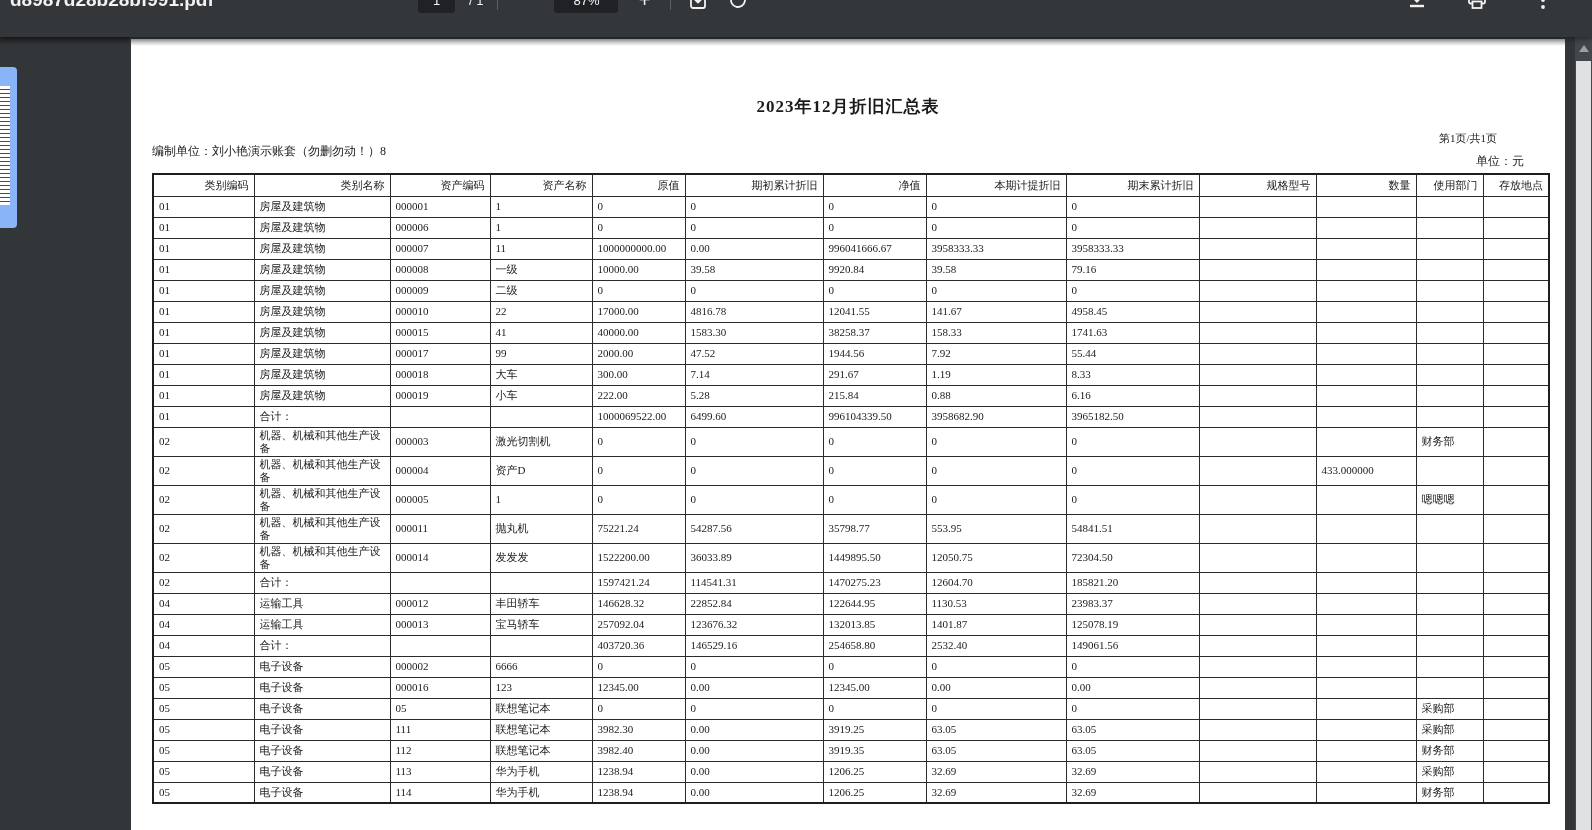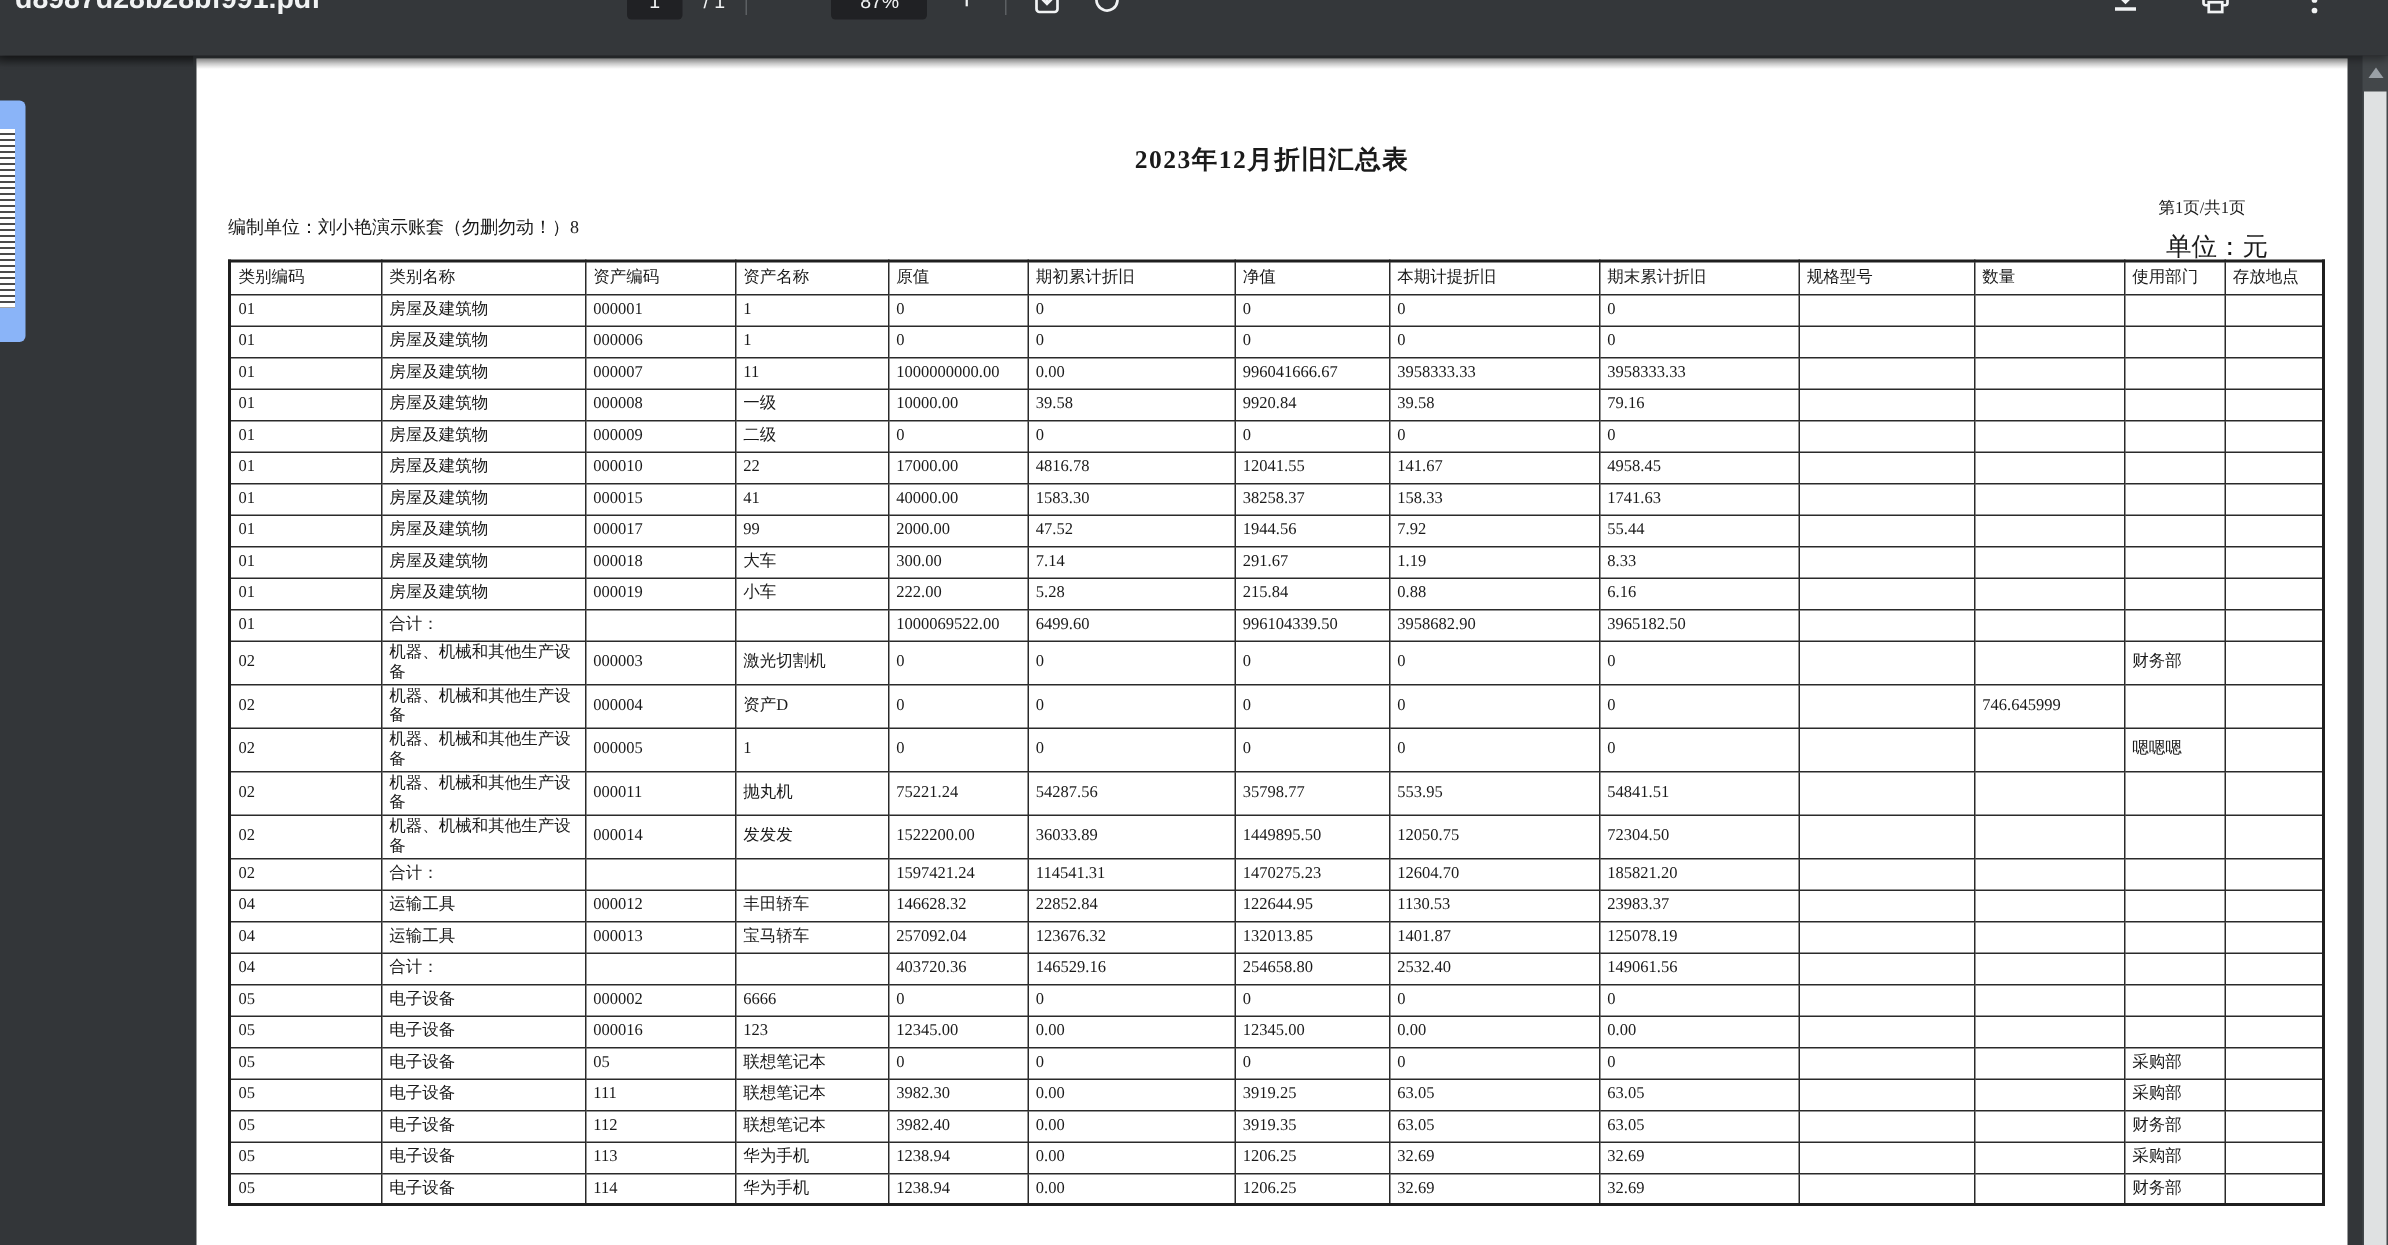--- a/index.html
+++ b/index.html
@@ -44,28 +44,28 @@
   .viewer { position:absolute; left:129px; top:37px; width:1446px; height:793px;
             background:#333639; overflow:hidden; }
   .page { position:absolute; left:2px; top:2px; width:1434px; height:1100px; background:#fff;
           color:#1a1a1a; font-family:"Liberation Serif","DejaVu Serif",serif; }
   .page::before { content:""; position:absolute; left:0; top:0; width:100%; height:7px;
           background:linear-gradient(to bottom, rgba(0,0,0,.30), rgba(0,0,0,0)); }
   .doc-title { position:absolute; left:0; top:56px; width:100%; text-align:center;
                font-size:17px; font-weight:bold; letter-spacing:1px; }
   .doc-pageind { position:absolute; right:68px; top:92px; font-size:11px; }
   .doc-prepared { position:absolute; left:21px; top:104px; font-size:12px; }
-  .doc-unit { position:absolute; right:53px; top:114px; font-size:17px; }
+  .doc-unit { position:absolute; right:41px; top:114px; font-size:12px; }
 
   table.dep { position:absolute; left:21px; top:134px; width:1396px;
               border-collapse:collapse; table-layout:fixed;
               font-size:11px; line-height:13px; }
   table.dep th, table.dep td { border:1px solid #2a2a2a; overflow:hidden;
               font-weight:normal; padding:1px 5px; vertical-align:middle; }
-  table.dep thead th { height:22px; text-align:left; }
+  table.dep thead th { height:22px; text-align:right; }
   table.dep tbody td { height:21px; text-align:left; }
   table.dep tbody tr.tall td { height:28px; }
   table.dep { border:2px solid #1f1f1f; }
   table.dep thead tr th { border-bottom-width:1px; }
 
   
   .scrollbar { position:absolute; right:0; top:37px; width:17px; height:793px; background:#43474a; }
   .sb-up { position:absolute; left:0; top:0; width:17px; height:22px;
            display:flex; align-items:center; justify-content:center; }
   .sb-up::after { content:""; width:0; height:0; border-left:5px solid transparent;
@@ -355,21 +355,21 @@
             <td>02</td>
             <td>机器、机械和其他生产设备</td>
             <td>000004</td>
             <td>资产D</td>
             <td>0</td>
             <td>0</td>
             <td>0</td>
             <td>0</td>
             <td>0</td>
             <td></td>
-            <td>746.645999</td>
+            <td>433.000000</td>
             <td></td>
             <td></td>
           </tr>
           <tr class="tall">
             <td>02</td>
             <td>机器、机械和其他生产设备</td>
             <td>000005</td>
             <td>1</td>
             <td>0</td>
             <td>0</td>

